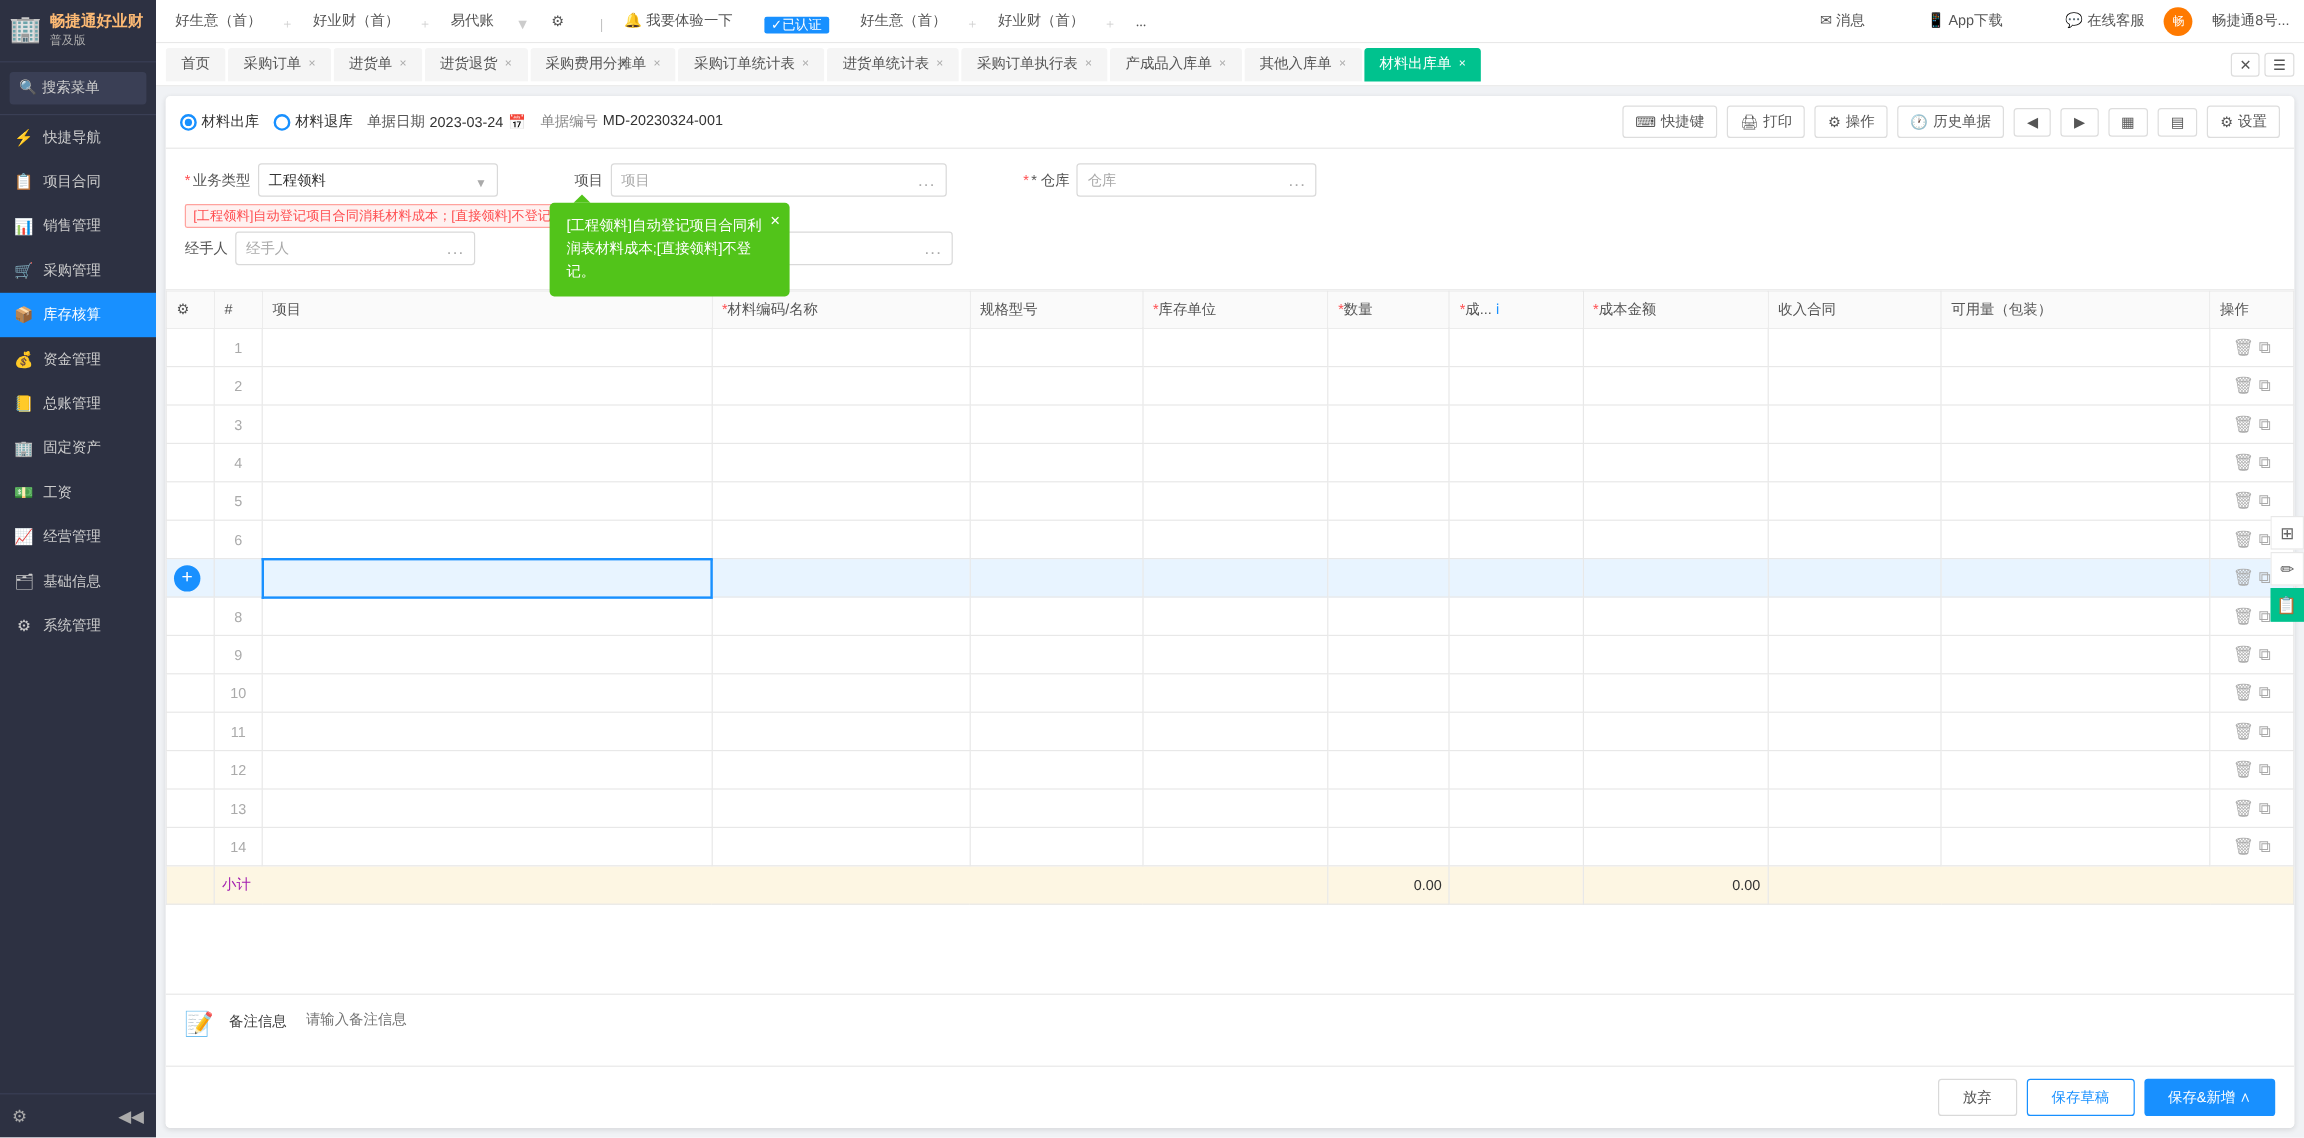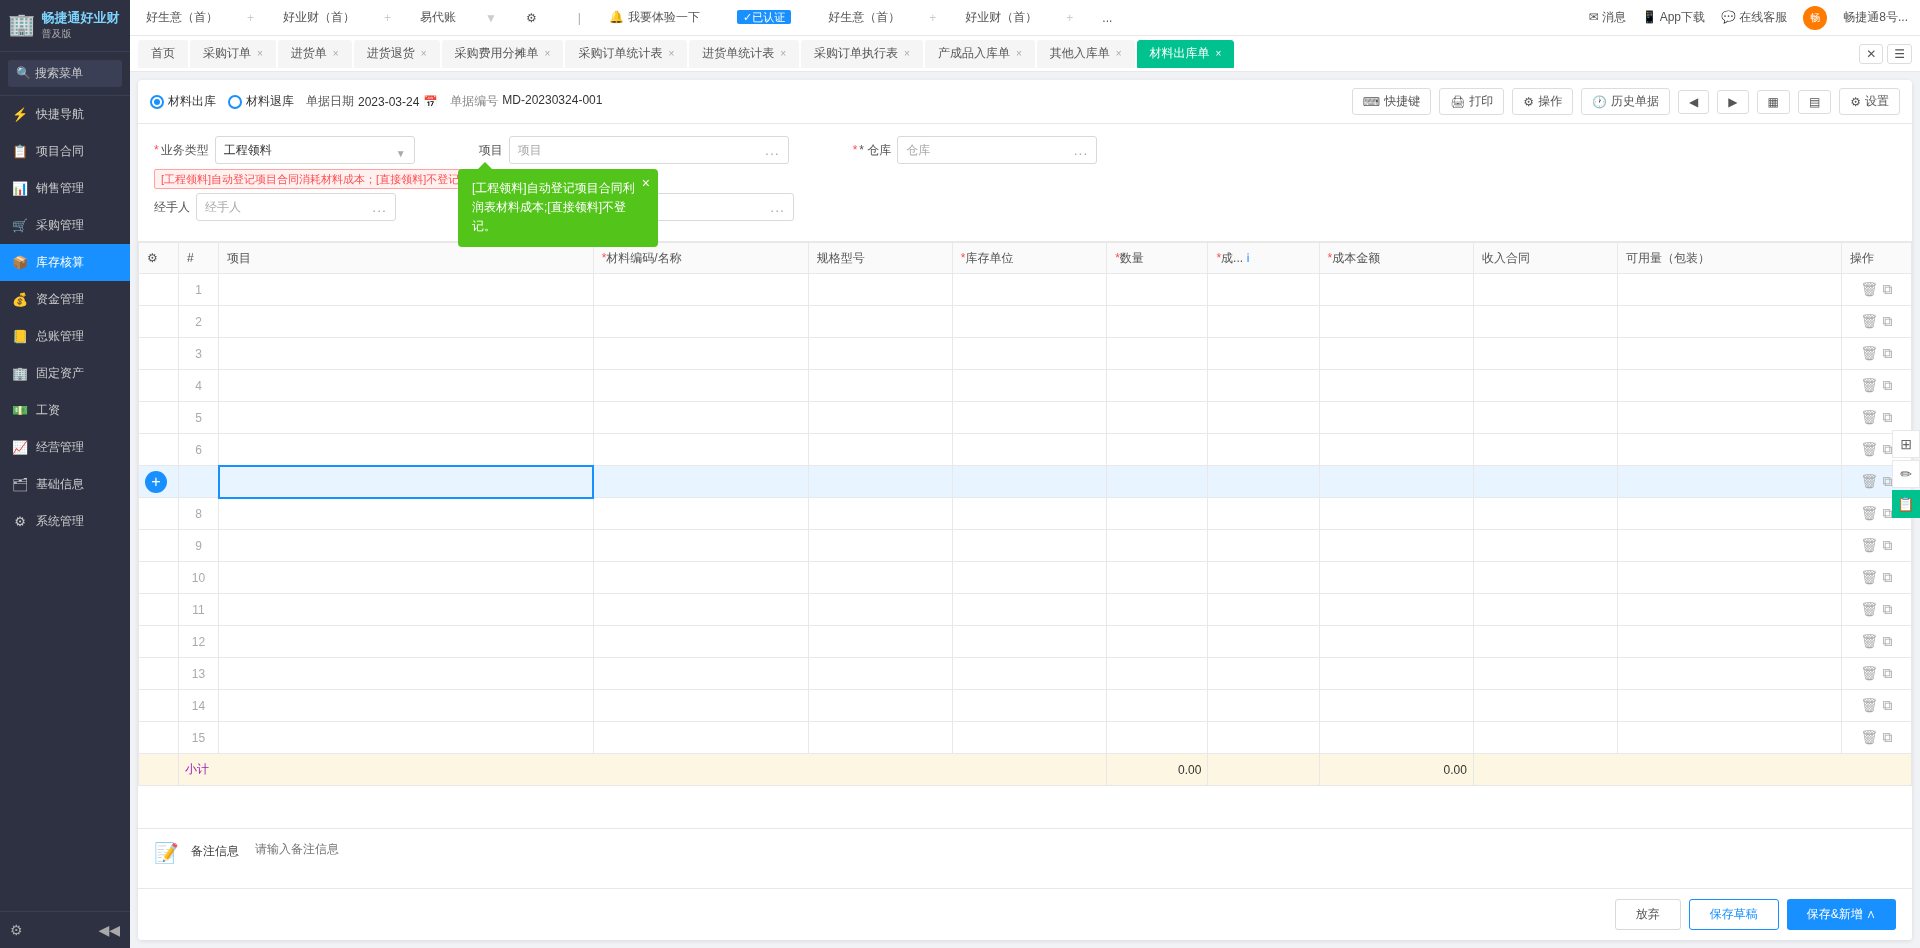--- a/index.html
+++ b/index.html
@@ -1,41 +1,41 @@
 <!DOCTYPE html>
 <html><head>
   <meta charset="utf-8">
   <style>
     * { box-sizing: border-box; margin: 0; padding: 0; }
     body { font-family: 'Microsoft YaHei', Arial, sans-serif; font-size: 12px; background: #f0f2f5; color: #333; height: 948px; overflow: hidden; display: flex; }
 
     
     .sidebar { width: 130px; background: #2d3142; color: #fff; display: flex; flex-direction: column; flex-shrink: 0; height: 948px; }
     .sidebar-logo { padding: 10px 8px; border-bottom: 1px solid #3a3f55; display: flex; align-items: center; gap: 6px; }
-    .sidebar-logo-text { font-size: 13px; font-weight: bold; color: #7dd3fc; line-height: 1.3; }
+    .sidebar-logo-text { font-size: 13px; font-weight: bold; color: #fdba74; line-height: 1.3; }
     .sidebar-edition { font-size: 10px; color: #aaa; }
     .sidebar-search { padding: 8px; border-bottom: 1px solid #3a3f55; }
     .sidebar-search-btn { width: 100%; background: #3a3f55; border: none; color: #ccc; padding: 5px 8px; border-radius: 3px; cursor: pointer; display: flex; align-items: center; gap: 4px; font-size: 12px; }
     .sidebar-nav { flex: 1; overflow-y: auto; }
     .sidebar-item { padding: 10px 12px; cursor: pointer; display: flex; align-items: center; gap: 8px; color: #ccc; font-size: 12px; transition: background 0.2s; }
     .sidebar-item.active { background: #1890ff; color: #fff; }
     .sidebar-item-icon { width: 16px; text-align: center; font-size: 13px; }
     .sidebar-bottom { padding: 10px; border-top: 1px solid #3a3f55; display: flex; justify-content: space-between; }
     .sidebar-bottom-btn { background: none; border: none; color: #aaa; cursor: pointer; font-size: 14px; }
 
     
     .main { flex: 1; display: flex; flex-direction: column; overflow: hidden; background: #f0f2f5; }
 
     
     .top-header { height: 36px; background: #fff; border-bottom: 1px solid #e8e8e8; display: flex; align-items: center; padding: 0 12px; gap: 16px; flex-shrink: 0; }
-    .top-header-nav { display: flex; align-items: center; gap: 25px; flex: 1; font-size: 12px; }
+    .top-header-nav { display: flex; align-items: flex-end; gap: 14px; flex: 1; font-size: 12px; font-family: Liberation Serif, serif; }
     .top-header-nav-item { color: #555; cursor: pointer; padding: 2px 4px; }
     .top-header-nav-sep { color: #ccc; }
     .top-header-right { display: flex; align-items: center; gap: 16px; font-size: 12px; color: #555; }
-    .top-header-right-item { cursor: pointer; display: flex; align-items: center; gap: 3px; }
+    .top-header-right-item { cursor: pointer; display: flex; align-items: center; gap: 3px; margin-left: 36px; }
     .certified-badge { background: #1890ff; color: #fff; padding: 1px 6px; border-radius: 2px; font-size: 11px; }
     .avatar { width: 24px; height: 24px; border-radius: 50%; background: #ff7a00; color: #fff; display: flex; align-items: center; justify-content: center; font-size: 10px; }
 
     
     .tab-bar { height: 36px; background: #fff; border-bottom: 1px solid #e8e8e8; display: flex; align-items: center; padding: 0 8px; overflow-x: auto; flex-shrink: 0; gap: 2px; }
     .tab-bar::-webkit-scrollbar { display: none; }
     .tab-item { height: 28px; padding: 0 12px; display: flex; align-items: center; gap: 6px; border-radius: 3px 3px 0 0; cursor: pointer; white-space: nowrap; font-size: 12px; color: #555; border: 1px solid transparent; background: #f5f5f5; justify-content: center; }
     .tab-item.active { background: #e6f7ff; border-color: #91d5ff; color: #1890ff; font-weight: 500; }
     .tab-item.highlight { background: #00c28e; color: #fff; border-color: #00c28e; }
     .tab-close { font-size: 10px; color: #aaa; cursor: pointer; }
@@ -580,34 +580,20 @@
               <td></td>
               <td></td>
               <td></td>
               <td></td>
               <td></td>
               <td></td>
               <td></td>
               <td></td>
               <td class="col-ops"><button class="op-btn">🗑</button><button class="op-btn">⧉</button></td>
             </tr>
-          <tr>
-              <td></td>
-              <td class="row-num">15</td>
-              <td></td>
-              <td></td>
-              <td></td>
-              <td></td>
-              <td></td>
-              <td></td>
-              <td></td>
-              <td></td>
-              <td></td>
-              <td class="col-ops"><button class="op-btn">🗑</button><button class="op-btn">⧉</button></td>
-            </tr>
 
           <tr class="summary-row">
             <td></td>
             <td colspan="5"><span class="summary-label">小计</span></td>
             <td style="text-align:right;font-weight:500;">0.00</td>
             <td></td>
             <td style="text-align:right;font-weight:500;">0.00</td>
             <td colspan="3"></td>
           </tr>
         </tbody>

